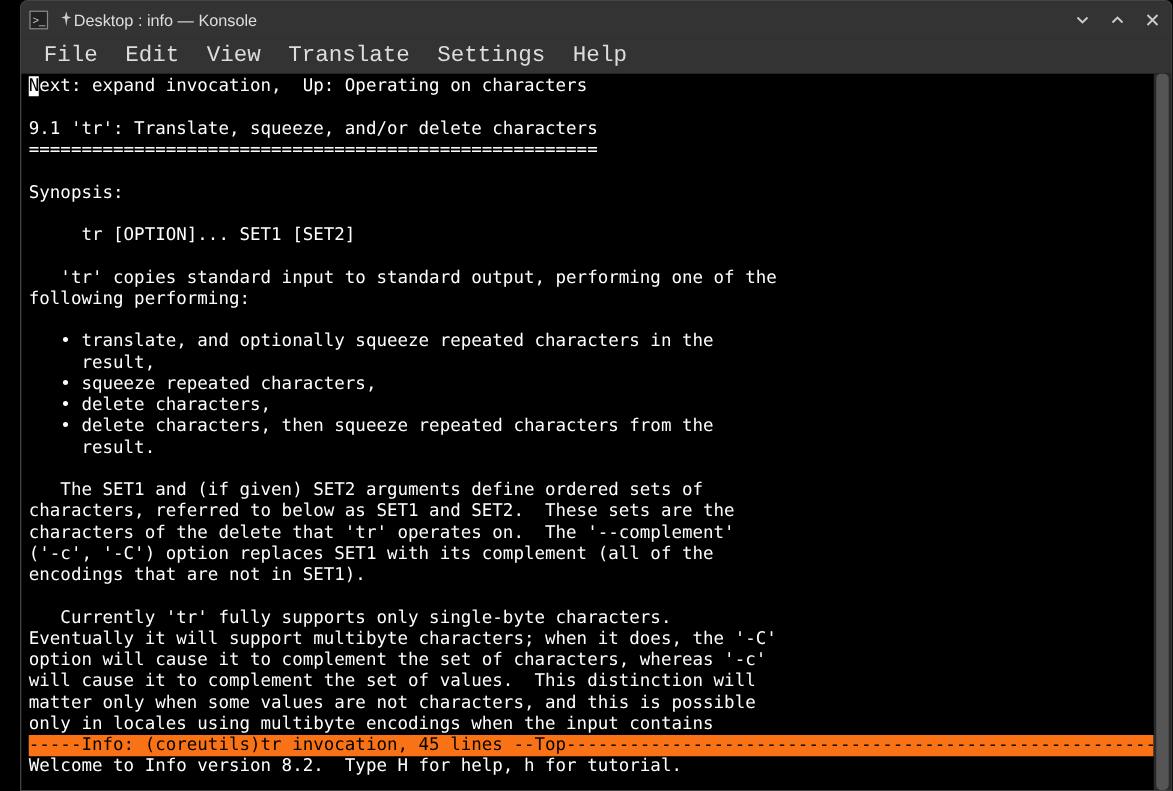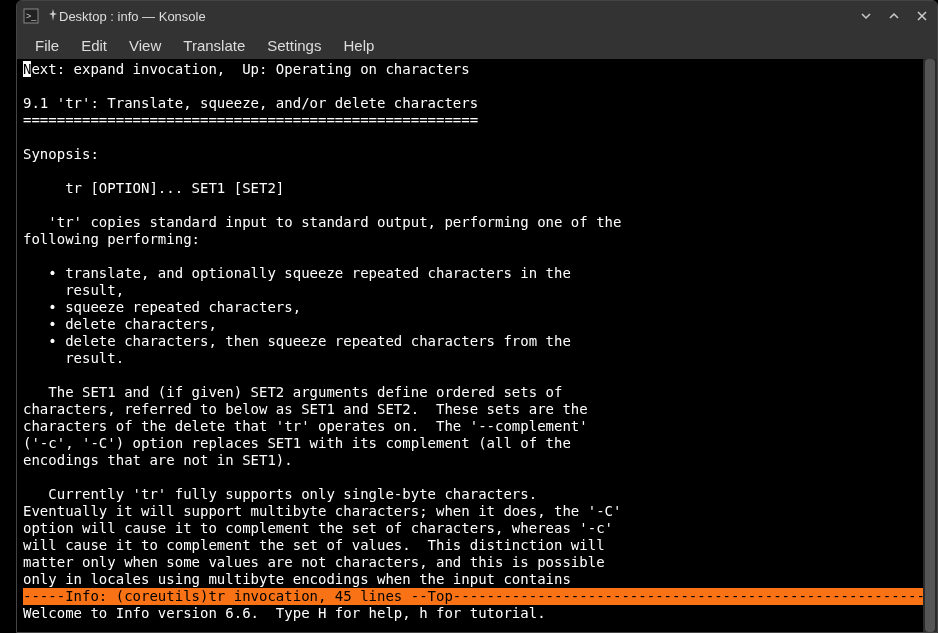--- a/index.html
+++ b/index.html
@@ -65,23 +65,24 @@
     .menubar {
       height: 28px;
       background: #333;
       display: flex;
       align-items: center;
       padding: 0 8px;
       gap: 2px;
     }
     .menu-item {
       color: #ddd;
-      font-size: 15px;
+      font-size: 18px;
       padding: 4px 10px;
       cursor: pointer;
+      font-family: Liberation Mono, monospace;
     }
     .terminal-area {
       flex: 1;
       background: #000;
       position: relative;
       display: flex;
     }
     .terminal {
       flex: 1;
       padding: 2px 0 0 6px;
@@ -199,18 +200,18 @@
 <span>('-c', '-C') option replaces SET1 with its complement (all of the</span>
 <span>encodings that are not in SET1).</span>
 <span></span>
 <span>   Currently 'tr' fully supports only single-byte characters.</span>
 <span>Eventually it will support multibyte characters; when it does, the '-C'</span>
 <span>option will cause it to complement the set of characters, whereas '-c'</span>
 <span>will cause it to complement the set of values.  This distinction will</span>
 <span>matter only when some values are not characters, and this is possible</span>
 <span>only in locales using multibyte encodings when the input contains</span>
 <span class="inverted-line">-----Info: (coreutils)tr invocation, 45 lines --Top--------------------------------------------------------</span>
-<span>Welcome to Info version 6.6.  Type H for help, h for tutorial.</span></div>
+<span>Welcome to Info version 8.2.  Type H for help, h for tutorial.</span></div>
     <div class="scrollbar">
       <div class="scrollbar-thumb"></div>
     </div>
   </div>
 </div>
 
 </body></html>

